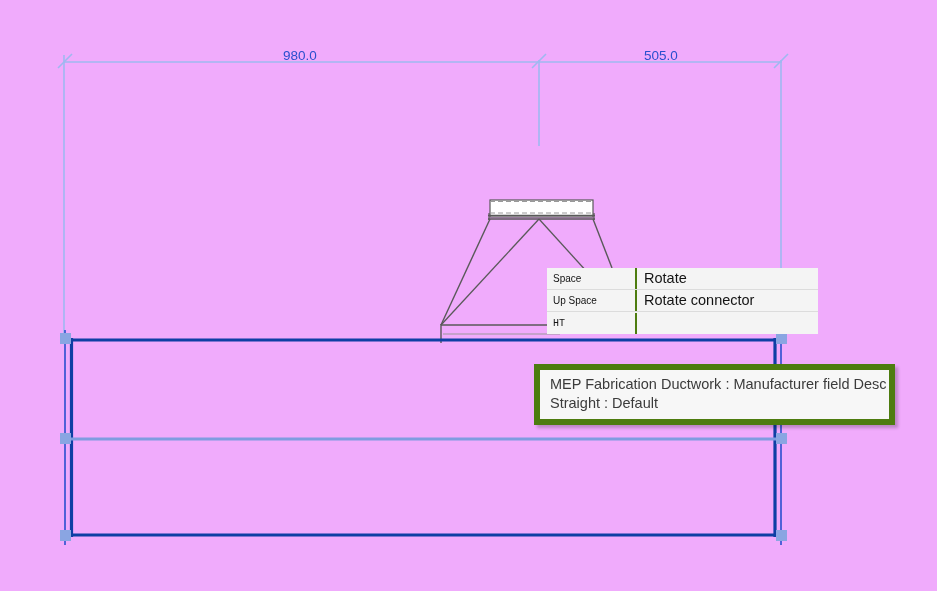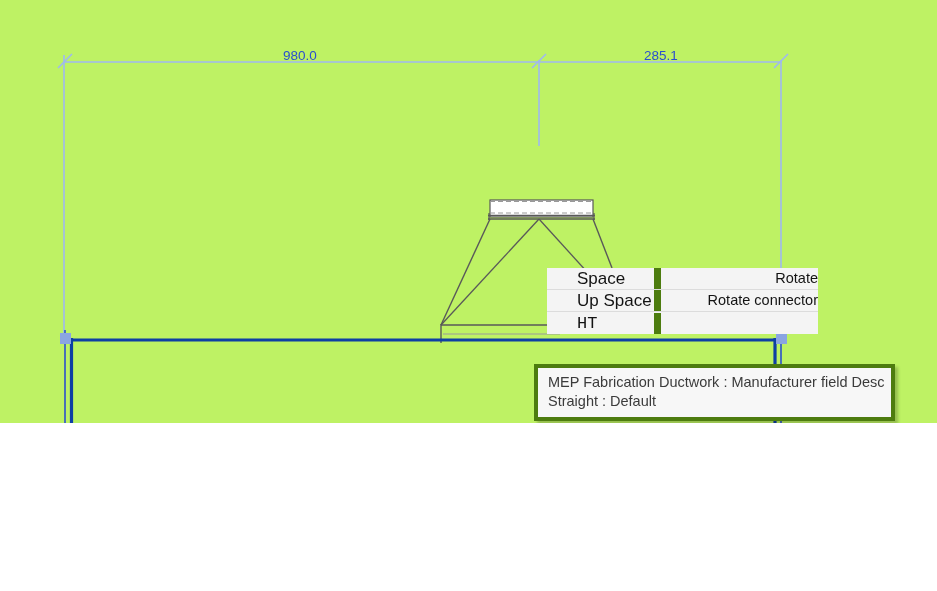--- a/index.html
+++ b/index.html
@@ -7,22 +7,22 @@
     margin: 0;
     padding: 0;
     background: #ffffff;
   }
   body {
     font-family: "Liberation Sans", sans-serif;
   }
   #canvas-root {
     position: relative;
     width: 937px;
-    height: 423px;
-    background: #bef264;
+    height: 591px;
+    background: #f0abfc;
     overflow: hidden;
   }
 
   
   #drawing-layer {
     position: absolute;
     left: 0;
     top: 0;
     width: 937px;
     height: 591px;
@@ -48,46 +48,44 @@
   }
   .hint-row:last-child {
     border-bottom: none;
     font-family: Liberation Mono, monospace;
   }
   .hint-key {
     width: 90px;
     flex: 0 0 90px;
     padding-left: 6px;
     box-sizing: border-box;
-    font-size: 17px;
+    font-size: 10px;
     color: #131313;
-    border-right: 7px solid #4d7c0f;
+    border-right: 2px solid #4d7c0f;
     line-height: 21px;
     white-space: nowrap;
-    margin-left: 24px;
   }
   .hint-action {
     flex: 1 1 auto;
     padding-left: 7px;
     box-sizing: border-box;
     font-size: 14.5px;
     color: #131313;
     line-height: 21px;
     white-space: nowrap;
-    text-align: right;
   }
 
   
   #element-tooltip {
     position: absolute;
     left: 534px;
     top: 364px;
     width: 361px;
     background: #f7f7f7;
-    border: 4px solid #4d7c0f;
+    border: 6px solid #4d7c0f;
     box-sizing: border-box;
     padding: 5px 8px 6px 10px;
     box-shadow: 3px 3px 3px rgba(0,0,0,0.22);
     z-index: 40;
   }
   #element-tooltip .tip-line {
     font-size: 14.5px;
     color: #3b3b3b;
     line-height: 19px;
     white-space: nowrap;
@@ -166,21 +164,21 @@
       <rect x="60" y="433" width="11" height="11" fill="#8aa5e2"></rect>
       <rect x="60" y="530" width="11" height="11" fill="#8aa5e2"></rect>
 
       <rect x="776" y="333" width="11" height="11" fill="#8aa5e2"></rect>
       <rect x="776" y="433" width="11" height="11" fill="#8aa5e2"></rect>
       <rect x="776" y="530" width="11" height="11" fill="#8aa5e2"></rect>
     </g>
   </svg>
 
   <div class="dim-text" id="dim-label-left">980.0</div>
-  <div class="dim-text" id="dim-label-right">285.1</div>
+  <div class="dim-text" id="dim-label-right">505.0</div>
 
   <div id="keyboard-hint-panel">
     <div class="hint-row">
       <div class="hint-key">Space</div>
       <div class="hint-action">Rotate</div>
     </div>
     <div class="hint-row">
       <div class="hint-key">Up Space</div>
       <div class="hint-action">Rotate connector</div>
     </div>

